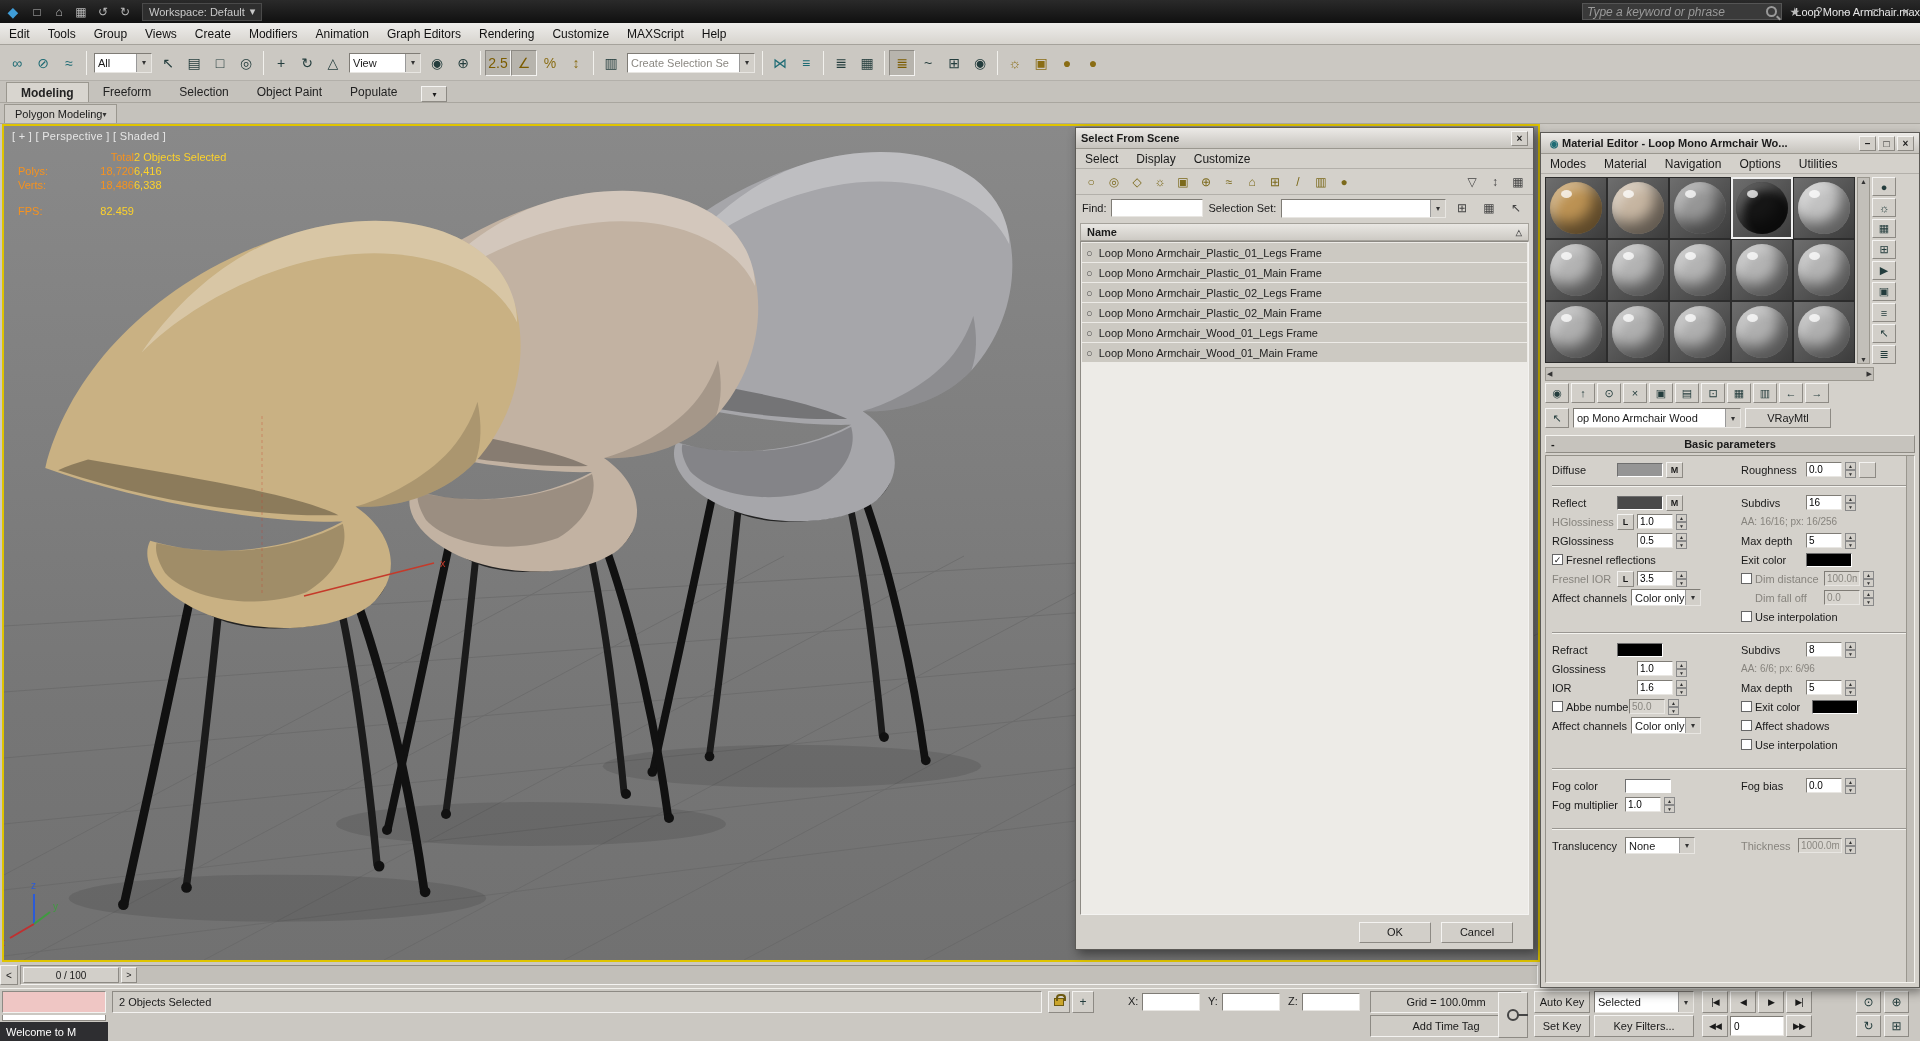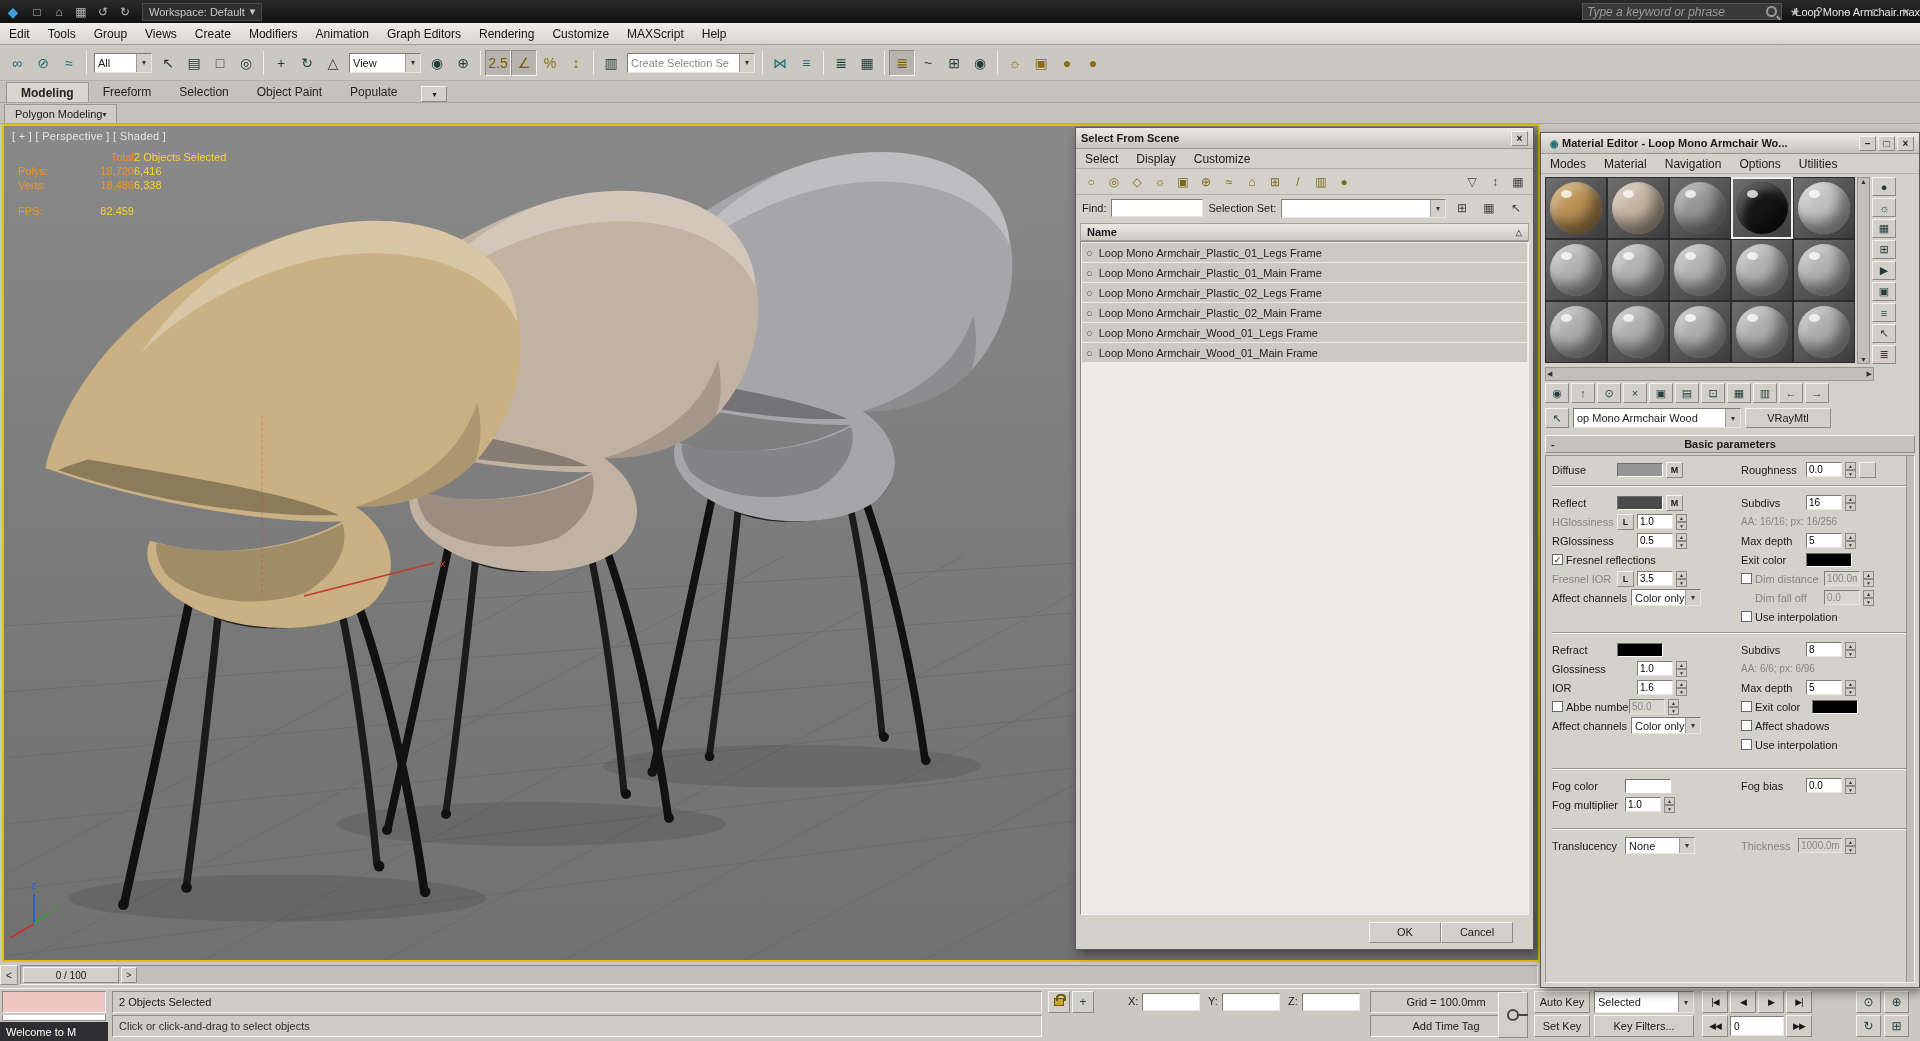--- a/index.html
+++ b/index.html
@@ -107,21 +107,21 @@
   .dlg-tools{height:26px;display:flex;align-items:center;padding:0 4px;gap:1px;border-bottom:1px solid #b3b0aa;}
   .dti{width:22px;height:22px;display:flex;align-items:center;justify-content:center;font-size:12px;color:#7c6a1c;}
   .dti.gray{color:#444;}
   .dlg-find{height:26px;display:flex;align-items:center;gap:5px;padding:0 6px;}
   .dlg-find input{width:92px;height:18px;font-size:11px;padding:0 3px;}
   .dlg-namehdr{height:18px;margin:2px 4px 0 4px;background:linear-gradient(#e9e7e3,#cdcac4);border:1px solid #a5a29b;display:flex;align-items:center;padding:0 6px;font-weight:bold;}
   .dlg-namehdr .sort{margin-left:auto;font-size:8px;color:#555;}
   .dlg-list{flex:1;margin:0 4px;background:#edebe7;border:1px solid;border-color:#8d8a84 #f4f3f1 #f4f3f1 #8d8a84;overflow:hidden;padding:1px;}
   .srow{height:19px;margin-bottom:1px;background:#ccc9c2;display:flex;align-items:center;gap:6px;padding:0 4px;font-size:11px;color:#1d1d1d;}
   .sic{color:#4c4c4c;font-size:11px;}
-  .dlg-btns{height:34px;display:flex;align-items:center;justify-content:flex-end;gap:0;padding:0 20px;margin-left:28px;}
+  .dlg-btns{height:34px;display:flex;align-items:center;justify-content:flex-end;gap:10px;padding:0 20px;margin-left:28px;}
   .dlg-btns .btn3d{width:72px;height:21px;font-size:11px;}
 
   
   #mat-editor{left:1540px;top:132px;width:380px;height:856px;z-index:11;display:flex;flex-direction:column;}
   .me-slots-row{display:flex;padding:3px 2px 0 4px;}
   .slot-grid{width:310px;display:grid;grid-template-columns:repeat(5,62px);grid-auto-rows:62px;}
   .slot{background:linear-gradient(135deg,#6e6e6e,#3c3c3c);border:1px solid #2c2c2c;position:relative;display:flex;align-items:center;justify-content:center;}
   .slot.sel{outline:2px solid #f0f0f0;outline-offset:-2px;z-index:1;}
   .sphere{width:52px;height:52px;border-radius:50%;position:relative;box-shadow:inset -9px -11px 14px rgba(0,0,0,.5),inset 6px 8px 10px rgba(255,255,255,.30);}
   .sphere::after{content:"";position:absolute;left:11px;top:8px;width:11px;height:8px;background:rgba(255,255,255,.75);border-radius:50%;}
@@ -363,21 +363,20 @@
     <span class="btn3d ts-handle">0 / 100</span>
     <span class="btn3d ts-next">&gt;</span>
   </div>
 </div>
 
 <div id="statusbar">
   <div class="sb pinkbox"></div>
   <div class="sb whitebox"></div>
   <div class="sb welcome">Welcome to M</div>
   <div class="sb sunken prompt1">2 Objects Selected</div>
-  <div class="sb sunken prompt2">Click or click-and-drag to select objects</div>
 
   <span class="sb btn3d sbico" style="left:1048px;top:2px">
       <span class="lockico"></span>
     </span>
   <span class="sb btn3d sbico" style="left:1072px;top:2px;color:#243d3d">+</span>
 
   <span class="sb coordlbl" style="left:1128px">X:</span>
   <input class="sb fieldw coordfld" style="left: 1142px;">
   <span class="sb coordlbl" style="left:1208px">Y:</span>
   <input class="sb fieldw coordfld" style="left: 1222px;">

